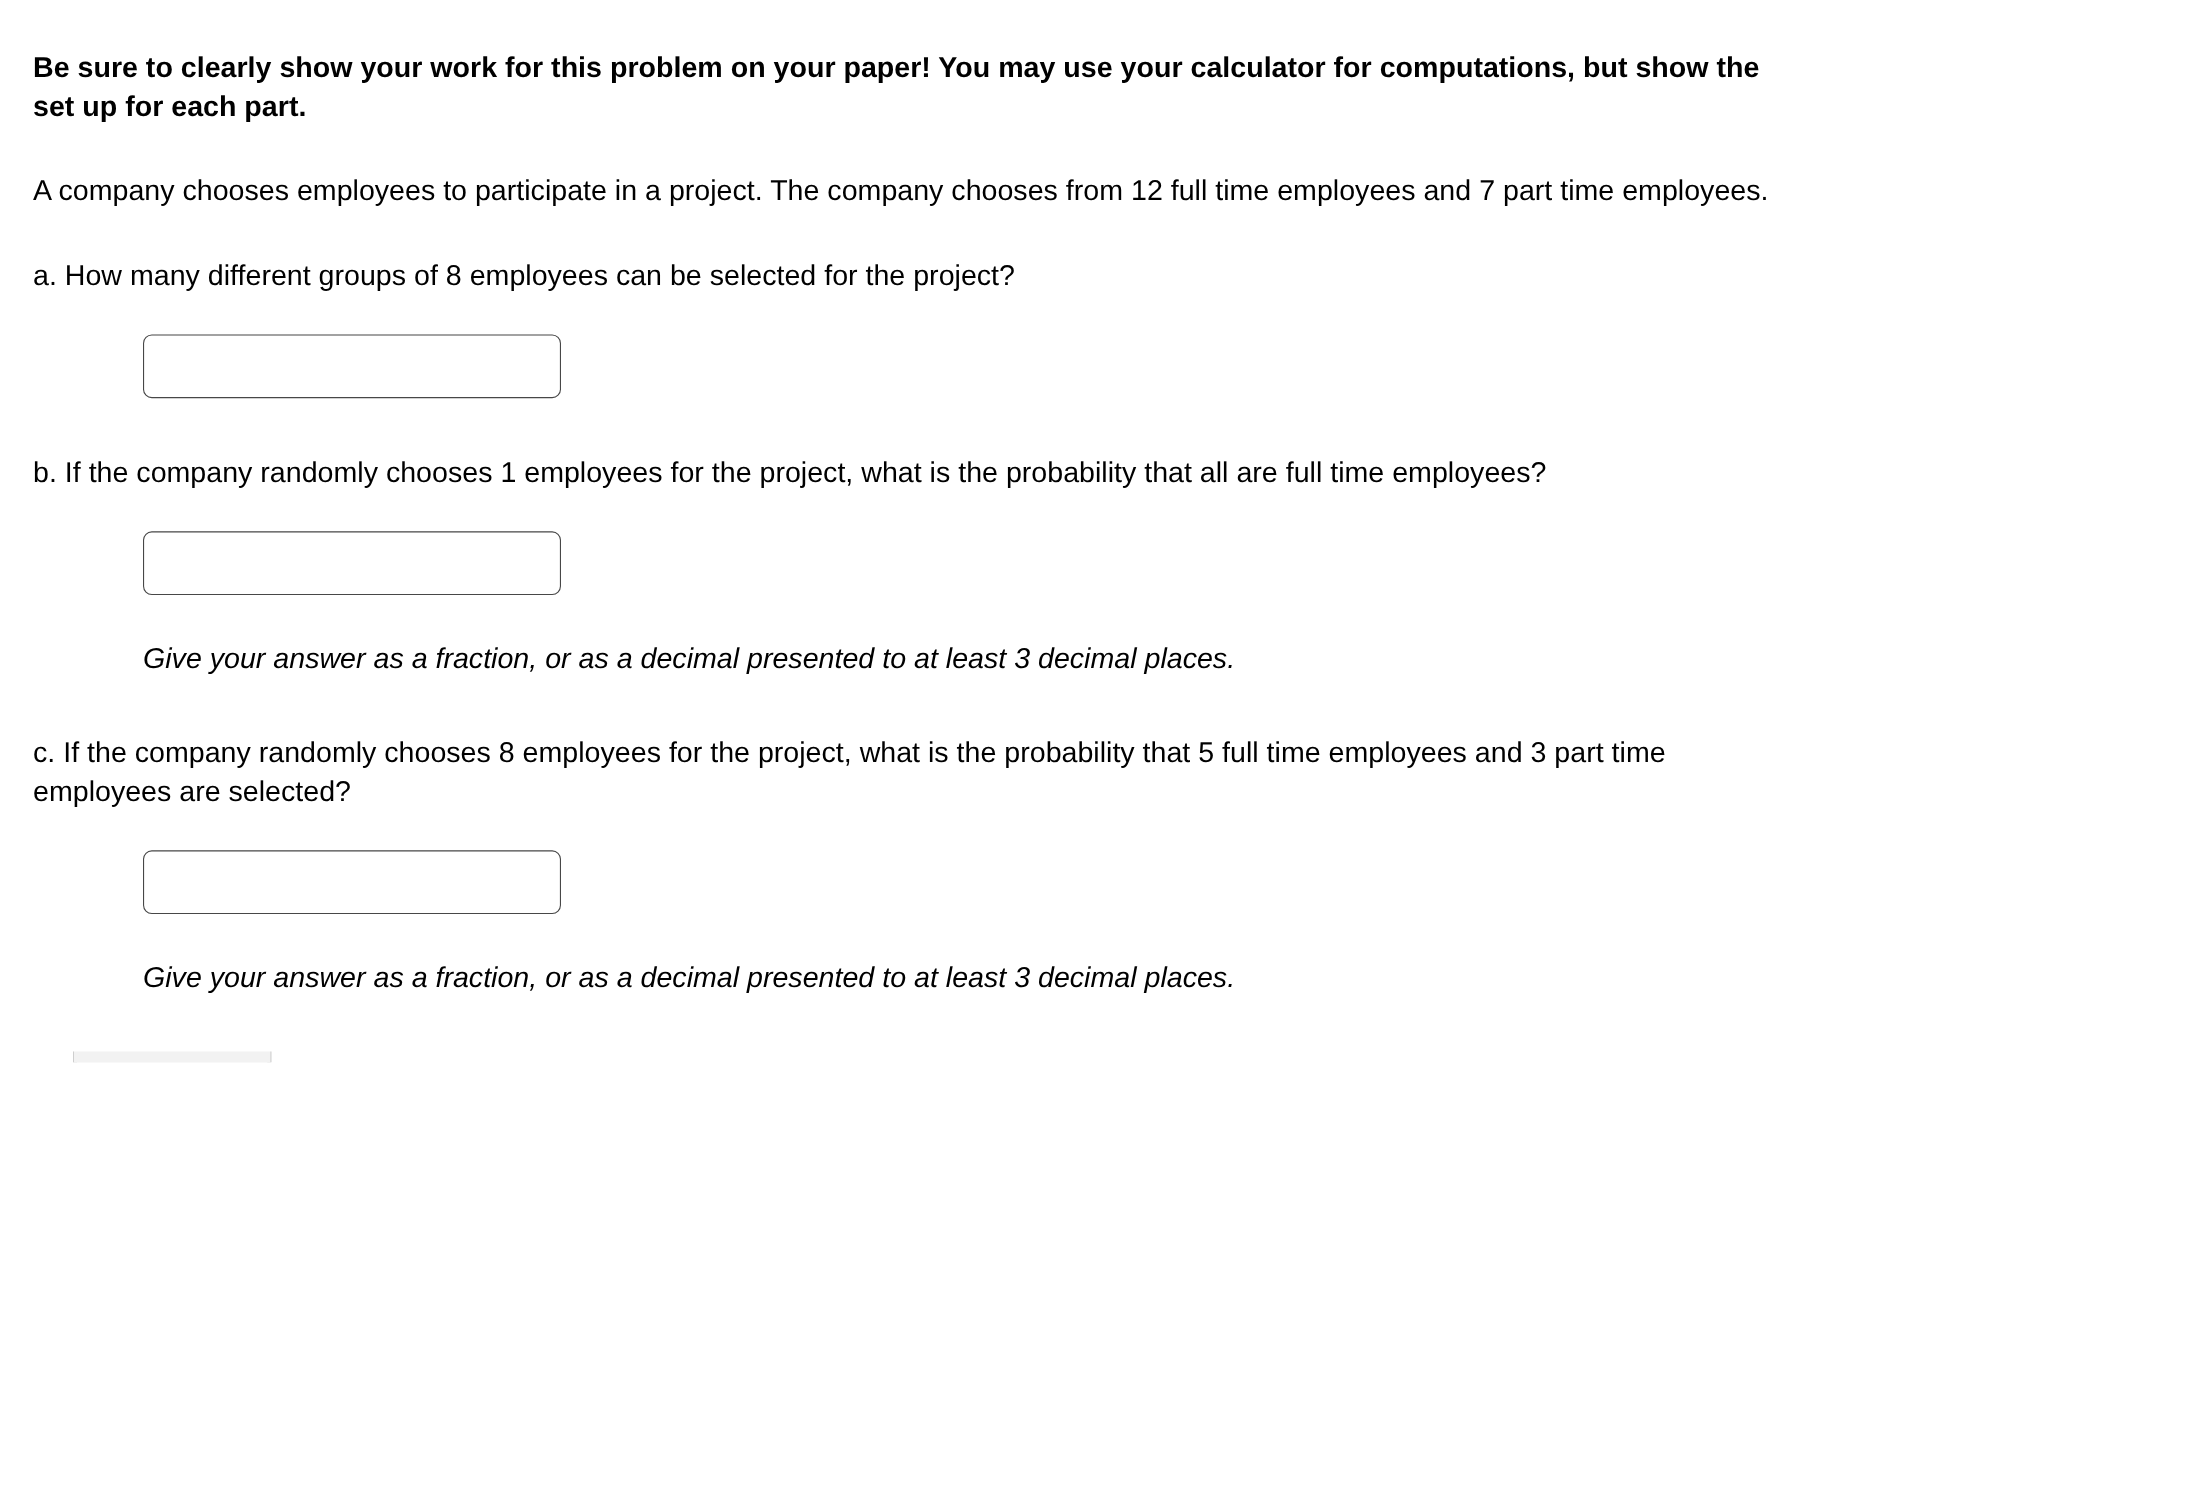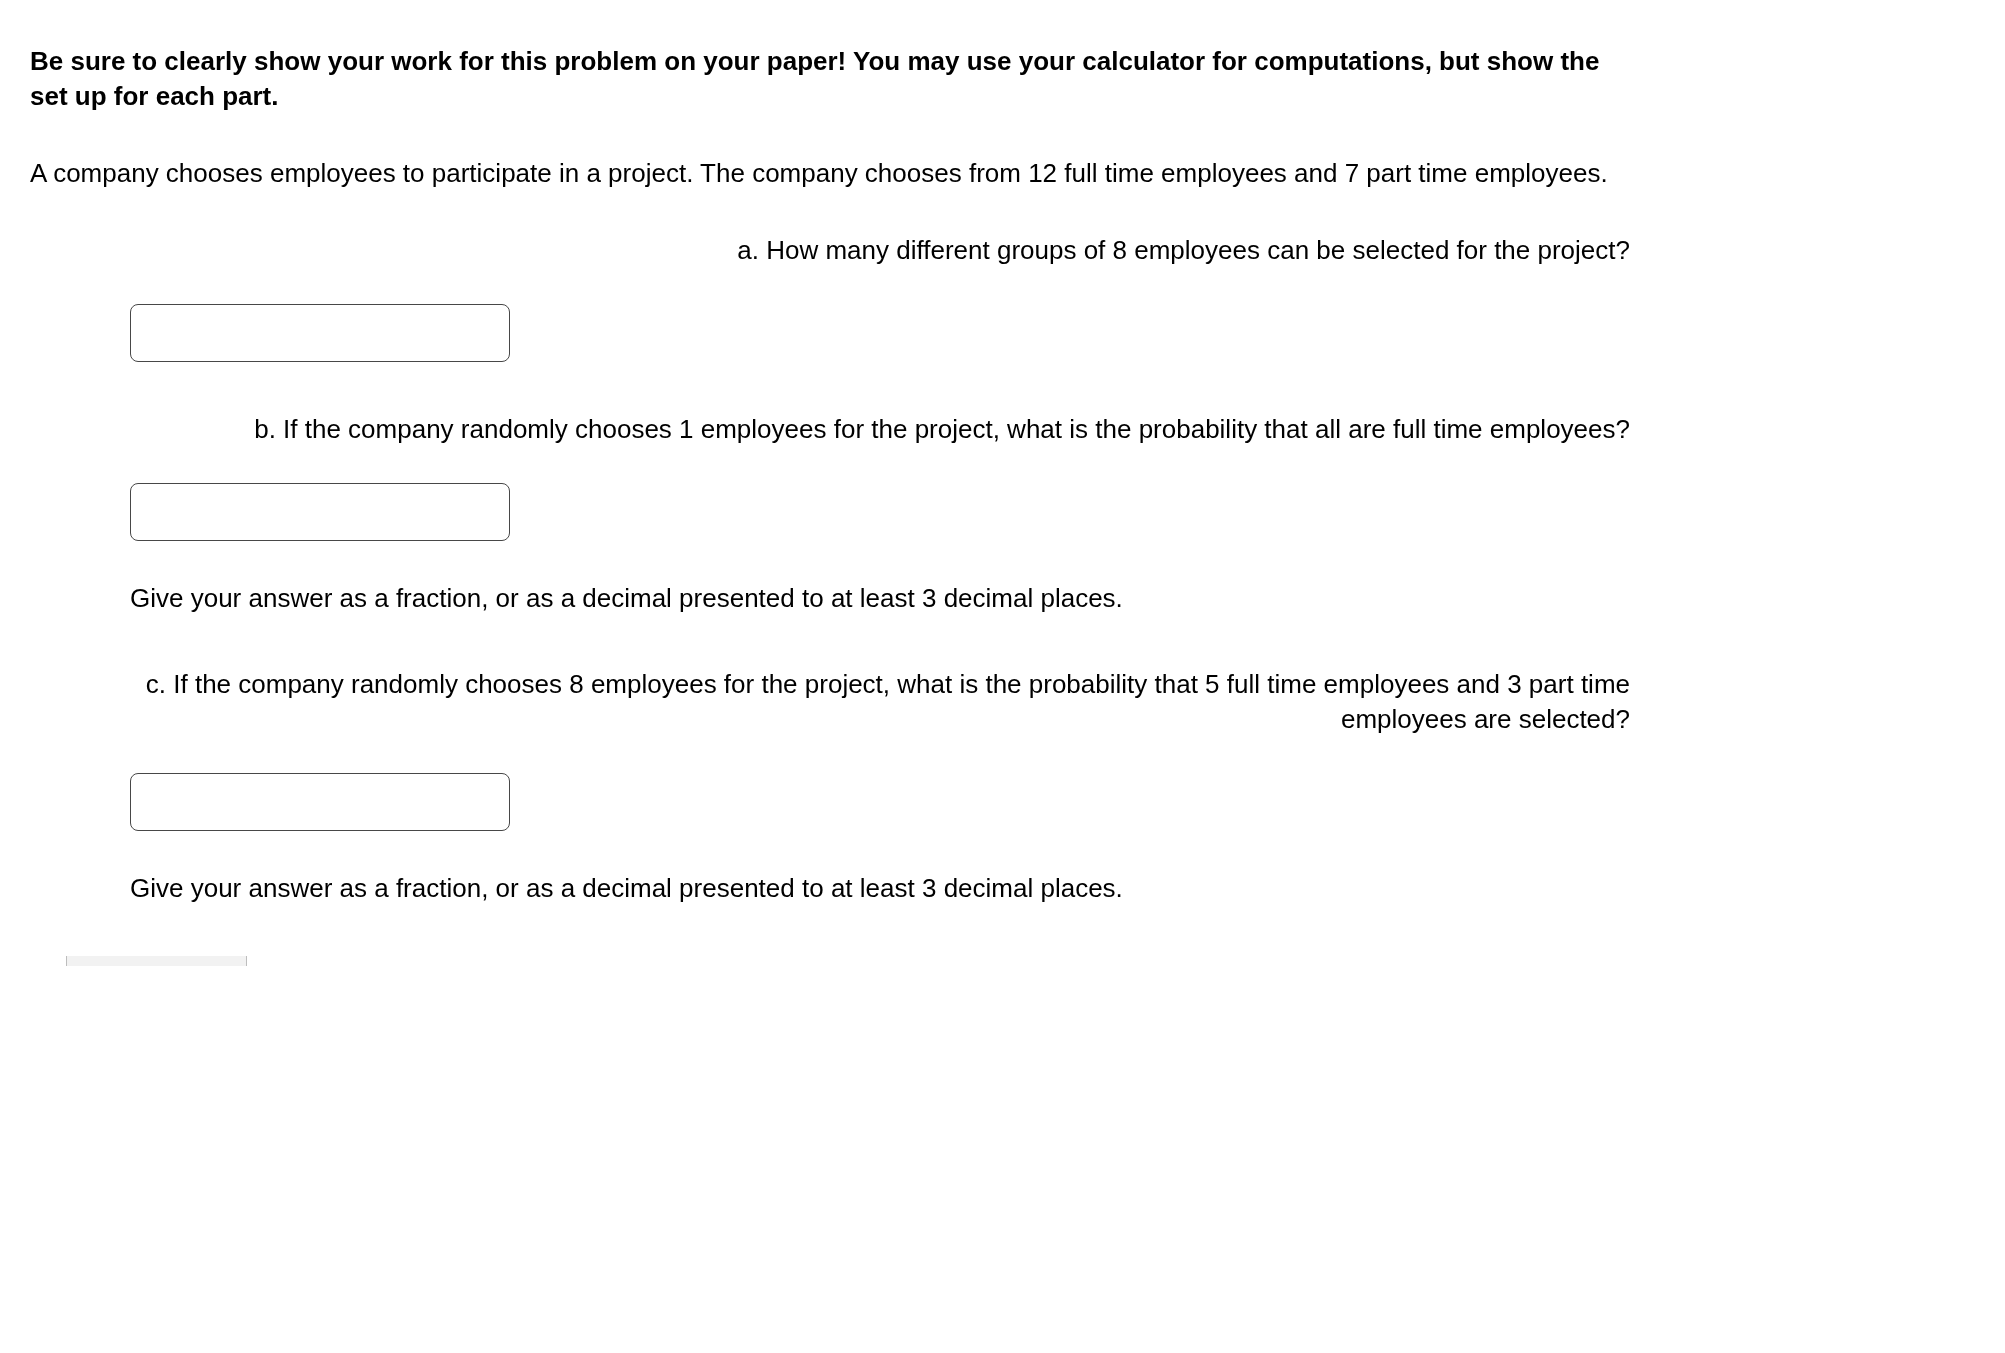--- a/index.html
+++ b/index.html
@@ -27,36 +27,36 @@
     margin-bottom: 42px;
     max-width: 1600px;
     margin-top: 36px;
   }
   .part {
     margin-bottom: 50px;
   }
   .part-q {
     margin-bottom: 36px;
     max-width: 1600px;
-    text-align: right;
   }
   .input-row {
     margin-left: 100px;
     margin-bottom: 40px;
   }
   .answer-input {
     width: 380px;
     height: 58px;
     border: 1.5px solid #474747;
     border-radius: 8px;
     font-size: 24px;
     padding: 6px 10px;
     background: #ffffff;
   }
   .hint {
+    font-style: italic;
     margin-left: 100px;
     margin-bottom: 30px;
     max-width: 1600px;
   }
   .footer {
     margin-top: 110px;
   }
   .check-btn {
     font-family: inherit;
     font-size: 23px;

